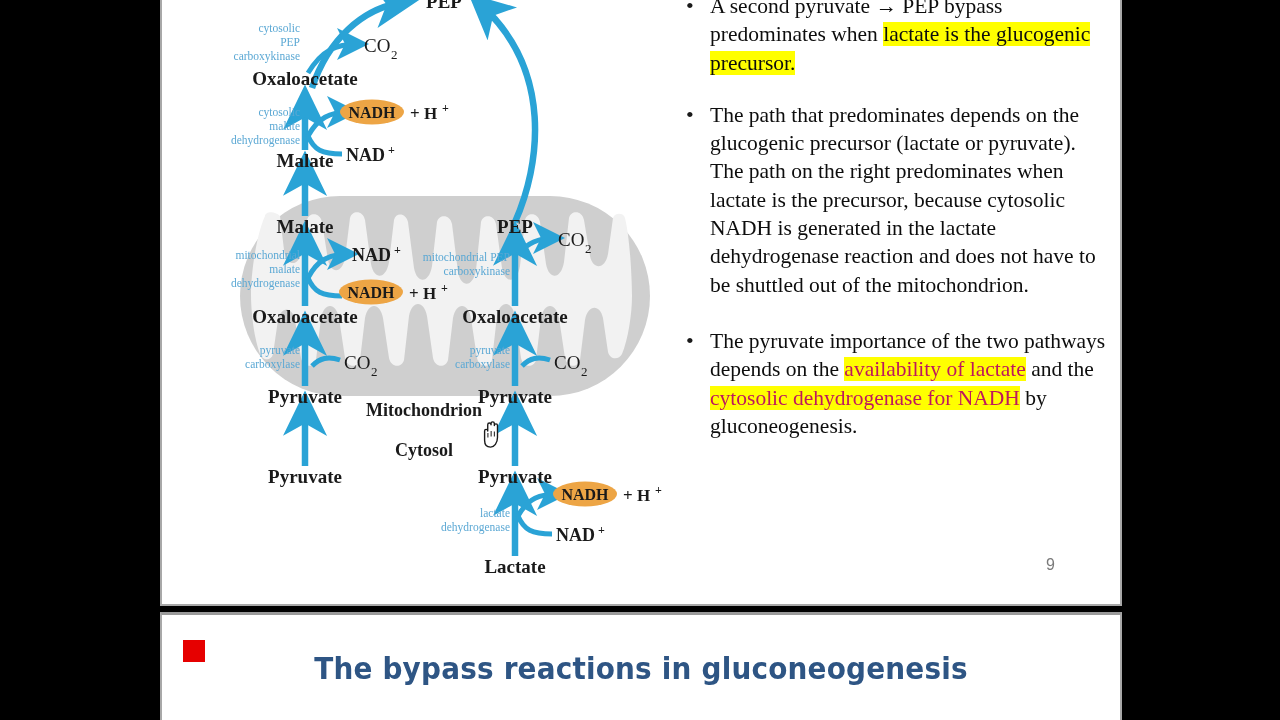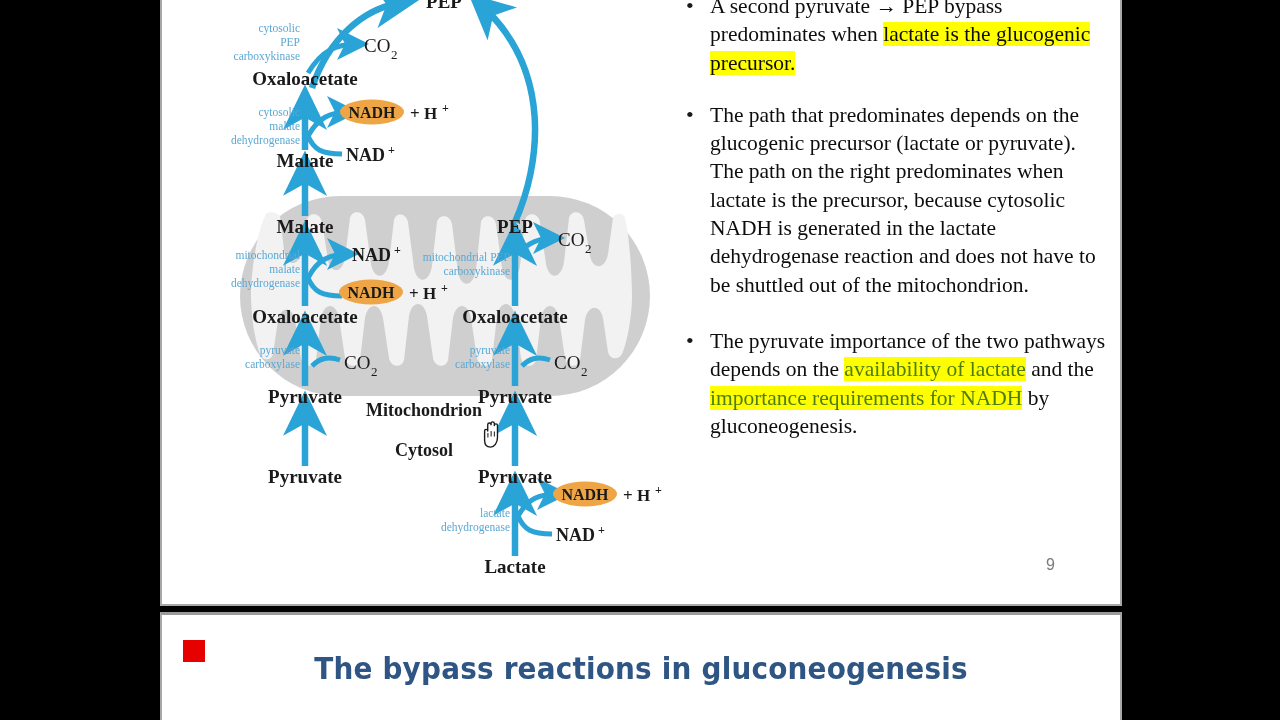--- a/index.html
+++ b/index.html
@@ -28,21 +28,21 @@
   .bullet{position:relative;display:flex;margin-bottom:22px;}
   .bullet .dot{
     width:30px;flex:0 0 30px;font-size:22px;line-height:28px;color:#1a1a1a;
     text-align:left;padding-left:6px;box-sizing:border-box;
   }
   .bullet .btxt{
     flex:1;font-size:21.5px;line-height:28.3px;color:#0d0d0d;
     font-family:"Liberation Serif",serif;
   }
   mark.hl{background:#ffff00;color:#0d0d0d;padding:0;}
-  mark.hlr{background:#ffff00;color:#4d7c0f;padding:0;}
+  mark.hlr{background:#ffff00;color:#be185d;padding:0;}
   .pagenum{
     position:absolute;left:884px;top:560px;font-size:16px;color:#7a7a7a;
     font-family:"Liberation Sans",sans-serif;
   }
 
   
   .diagram{position:absolute;left:0px;top:-8px;width:520px;height:600px;}
   .diagram svg{display:block;}
 </style>
 </head>
@@ -249,21 +249,21 @@
         <div class="btxt"><span>A second pyruvate → PEP bypass predominates when </span><mark class="hl">lactate is the glucogenic precursor.</mark></div>
       </div>
 
       <div class="bullet" style="margin-top:24px;">
         <div class="dot">•</div>
         <div class="btxt"><span>The path that predominates depends on the glucogenic precursor (lactate or pyruvate). The path on the right predominates when lactate is the precursor, because cytosolic NADH is generated in the lactate dehydrogenase reaction and does not have to be shuttled out of the mitochondrion.</span></div>
       </div>
 
       <div class="bullet" style="margin-top:28px;">
         <div class="dot">•</div>
-        <div class="btxt"><span>The pyruvate importance of the two pathways depends on the </span><mark class="hlr">availability of lactate</mark><span> and the </span><mark class="hlr">importance requirements for NADH</mark><span> by gluconeogenesis.</span></div>
+        <div class="btxt"><span>The pyruvate importance of the two pathways depends on the </span><mark class="hlr">availability of lactate</mark><span> and the </span><mark class="hlr">cytosolic dehydrogenase for NADH</mark><span> by gluconeogenesis.</span></div>
       </div>
     </div>
 
     <div class="pagenum">9</div>
   </div>
 
   <div class="title-panel">
     <div class="red-square"></div>
     <div class="slide-title">The bypass reactions in gluconeogenesis</div>
   </div>

